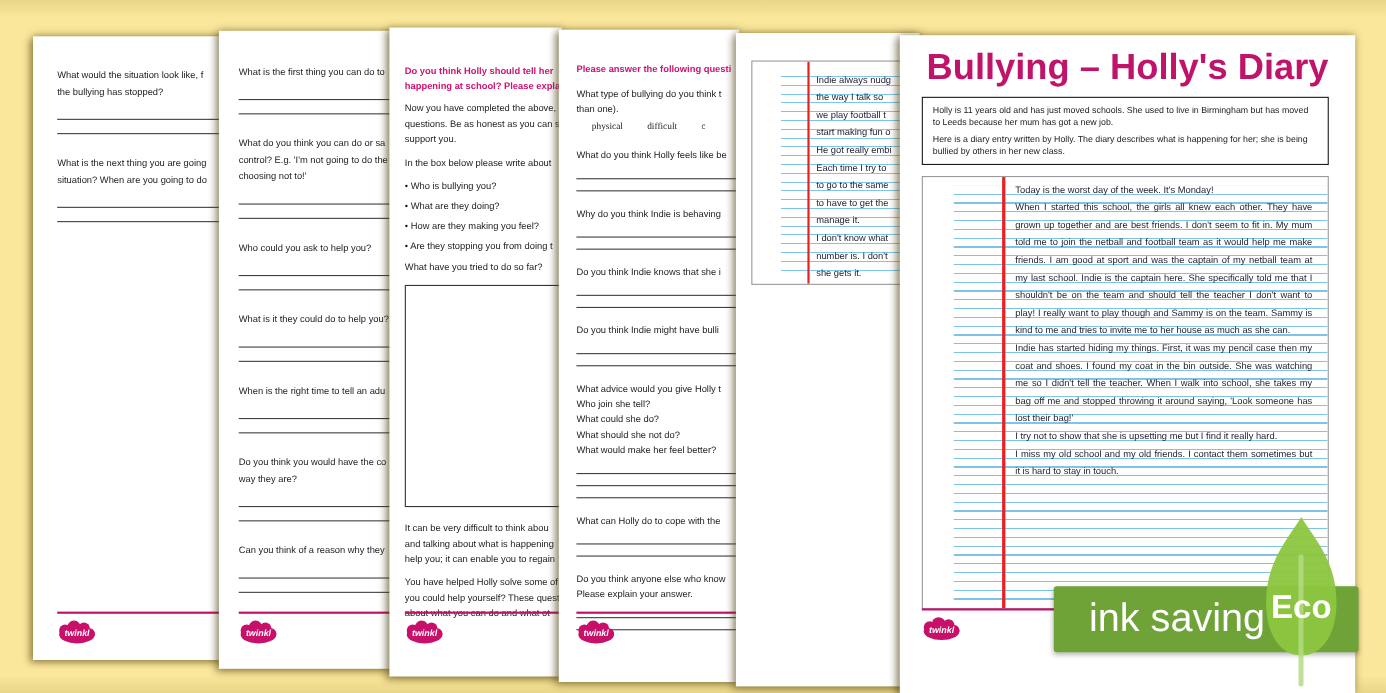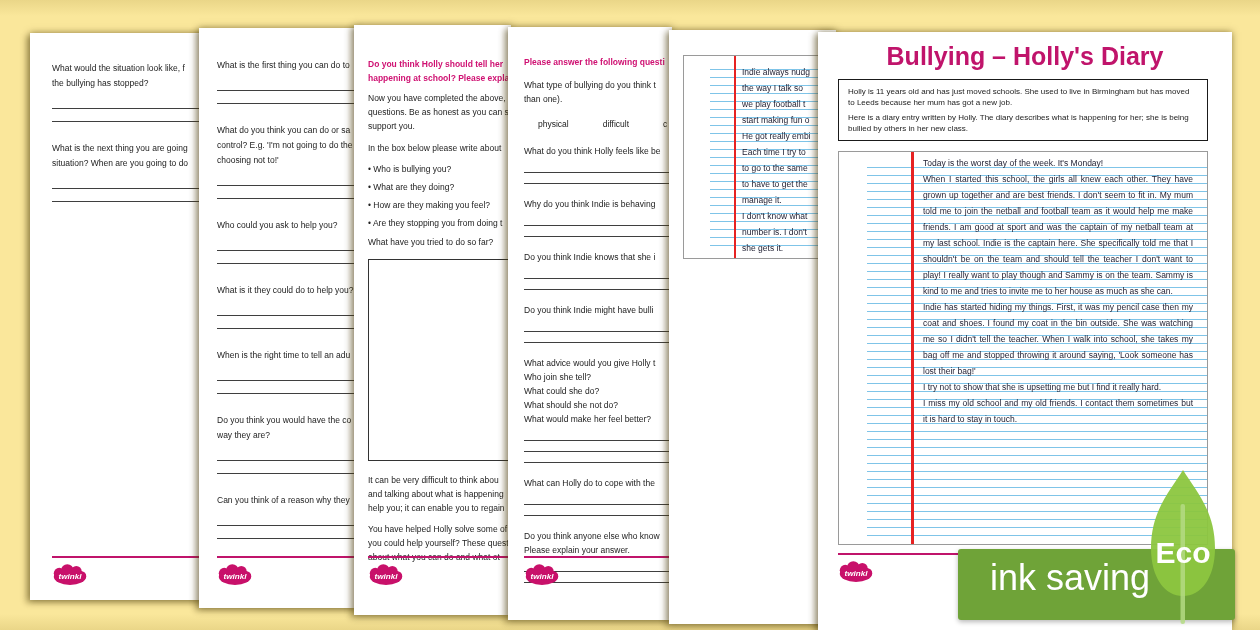--- a/index.html
+++ b/index.html
@@ -20,21 +20,21 @@
   .qblock{margin-top:19px;}
   .bullet::before{content:"• ";}
   
   .footrule{position:absolute;left:16px;right:0;height:2px;background:#c0146b;}
   .twlogo{position:absolute;left:16px;}
   
   .lined{position:relative;background:#fff;border:1px solid #9a9a9a;overflow:hidden;}
   .rules{position:absolute;right:0;}
   .redline{position:absolute;top:0;bottom:0;width:2.5px;background:#e62222;}
   
-  .p6-title{margin-top:10px;text-align:center;font-size:25px;font-weight:bold;color:#c0146b;}
+  .p6-title{margin-top:10px;text-align:center;font-size:33px;font-weight:bold;color:#c0146b;}
   .introbox{margin:8px 24px 0 20px;border:1.5px solid #1a1a1a;padding:6px 9px;}
   .introbox p{margin:0 0 4px 0;font-size:8px;line-height:11px;color:#222;}
   .introbox p:last-child{margin-bottom:0;}
   .diary{margin:10px 24px 0 20px;height:392px;}
   .diary .rules{left:28px;top:8px;bottom:2px;
     background:repeating-linear-gradient(to bottom,transparent 0 7px,#7fc4e8 7px 8px);}
   .diary .redline{left:72px;}
   .diarytext{position:absolute;left:84px;right:14px;top:3px;}
   .diarytext p{margin:0;font-size:8.5px;line-height:16px;text-align:justify;color:#1d1d30;}
   
@@ -42,27 +42,27 @@
   .p5box .rules{left:26px;top:6px;bottom:6px;
     background:repeating-linear-gradient(to bottom,transparent 0 7px,#7fc4e8 7px 8px);}
   .p5box .redline{left:50px;width:2px;}
   .p5text{position:absolute;left:58px;top:8px;right:2px;}
   .p5text div{font-size:8.5px;line-height:16px;color:#1d1d30;white-space:nowrap;overflow:hidden;}
   
   .p4 .q{line-height:14px;}
   .p4 .ans{margin-top:10px;}
   .p4 .ans.first{margin-top:14px;}
   .p4 .qblock{margin-top:13px;}
-  .optrow{display:flex;gap:34px;padding-left:14px;margin-top:11px;}
+  .optrow{display:flex;gap:22px;padding-left:14px;margin-top:1px;font-family:Liberation Serif, serif;}
   
   .p3 .q{line-height:14px;}
   .writebox{margin:10px -10px 0 0;height:200px;border:1.5px solid #333;}
   
-  .ecobar{position:absolute;left:958px;top:533px;width:277px;height:71px;z-index:10;
-    background:#6fa338;border-radius:3px;box-shadow:0 2px 5px rgba(0,0,0,.28);margin-top:16px;}
+  .ecobar{position:absolute;left:958px;top:533px;width:277px;height:60px;z-index:10;
+    background:#6fa338;border-radius:3px;box-shadow:0 2px 5px rgba(0,0,0,.28);}
   .ecobar span{display:block;padding-left:32px;font-size:36px;line-height:57px;color:#fff;}
   .ecoleaf{position:absolute;left:1142px;top:468px;z-index:11;}
   .ecolabel{position:absolute;left:1142px;top:536px;width:82px;z-index:12;
     text-align:center;font-size:30px;font-weight:bold;color:#fff;}
 </style>
 </head>
 <body>
 
 <div class="sheet" style="left:30px;top:33px;width:173px;height:567px;z-index:1;padding:0;">
   <div style="padding:28px 0 0 22px;">

